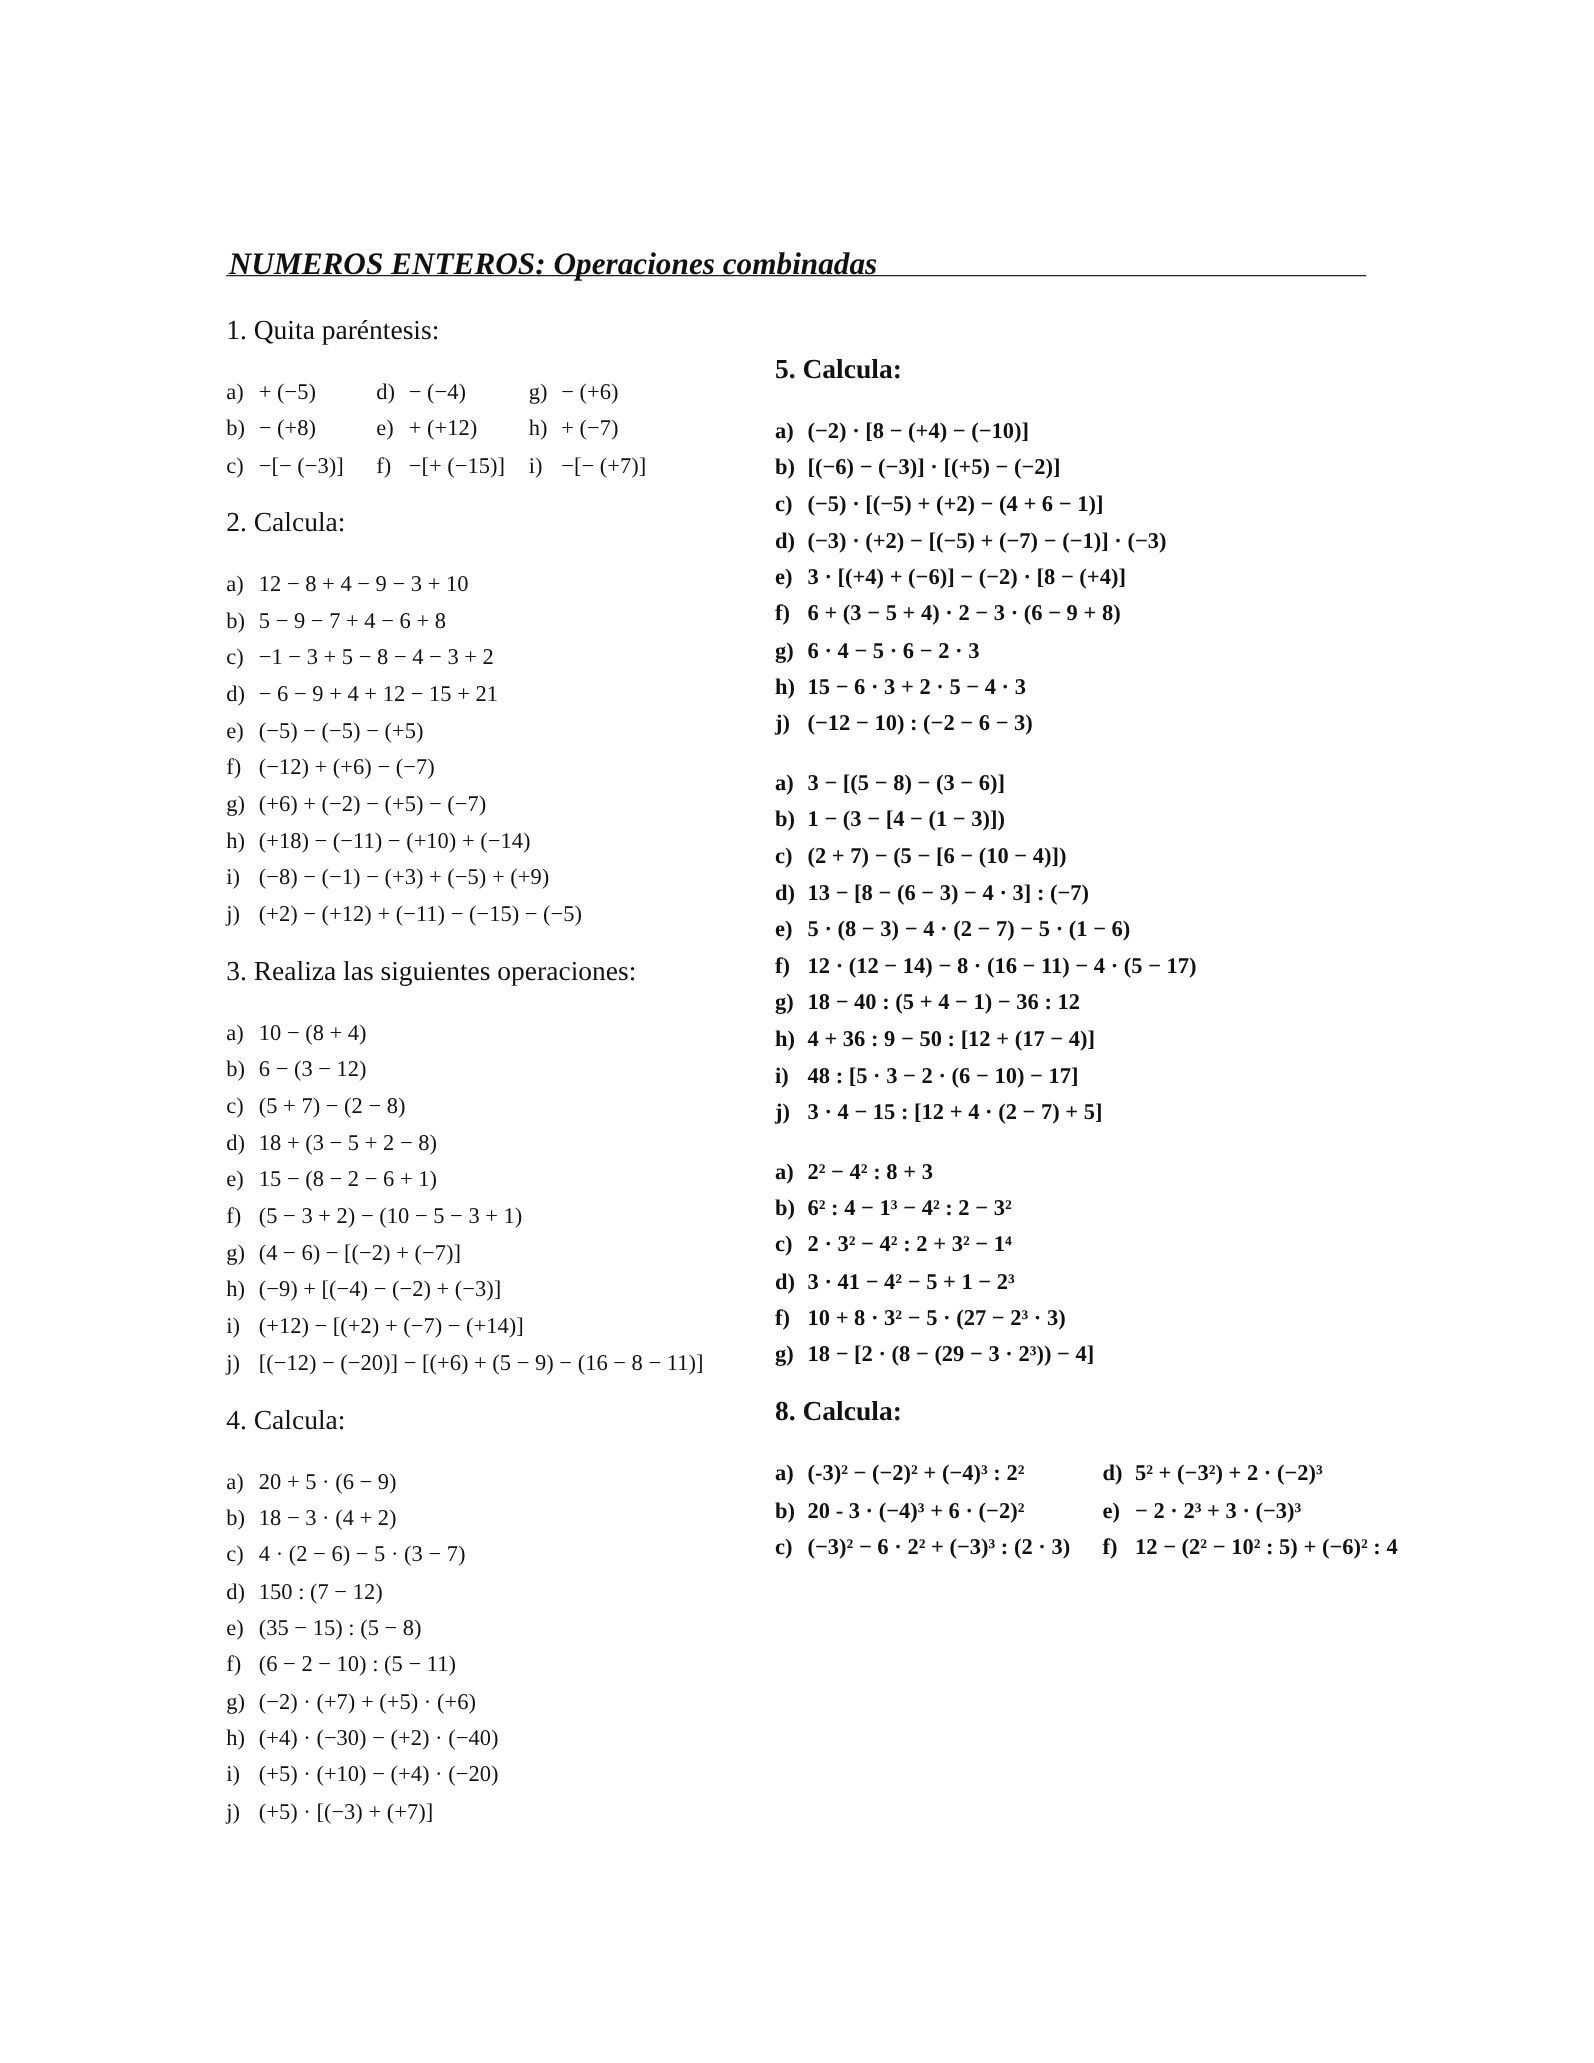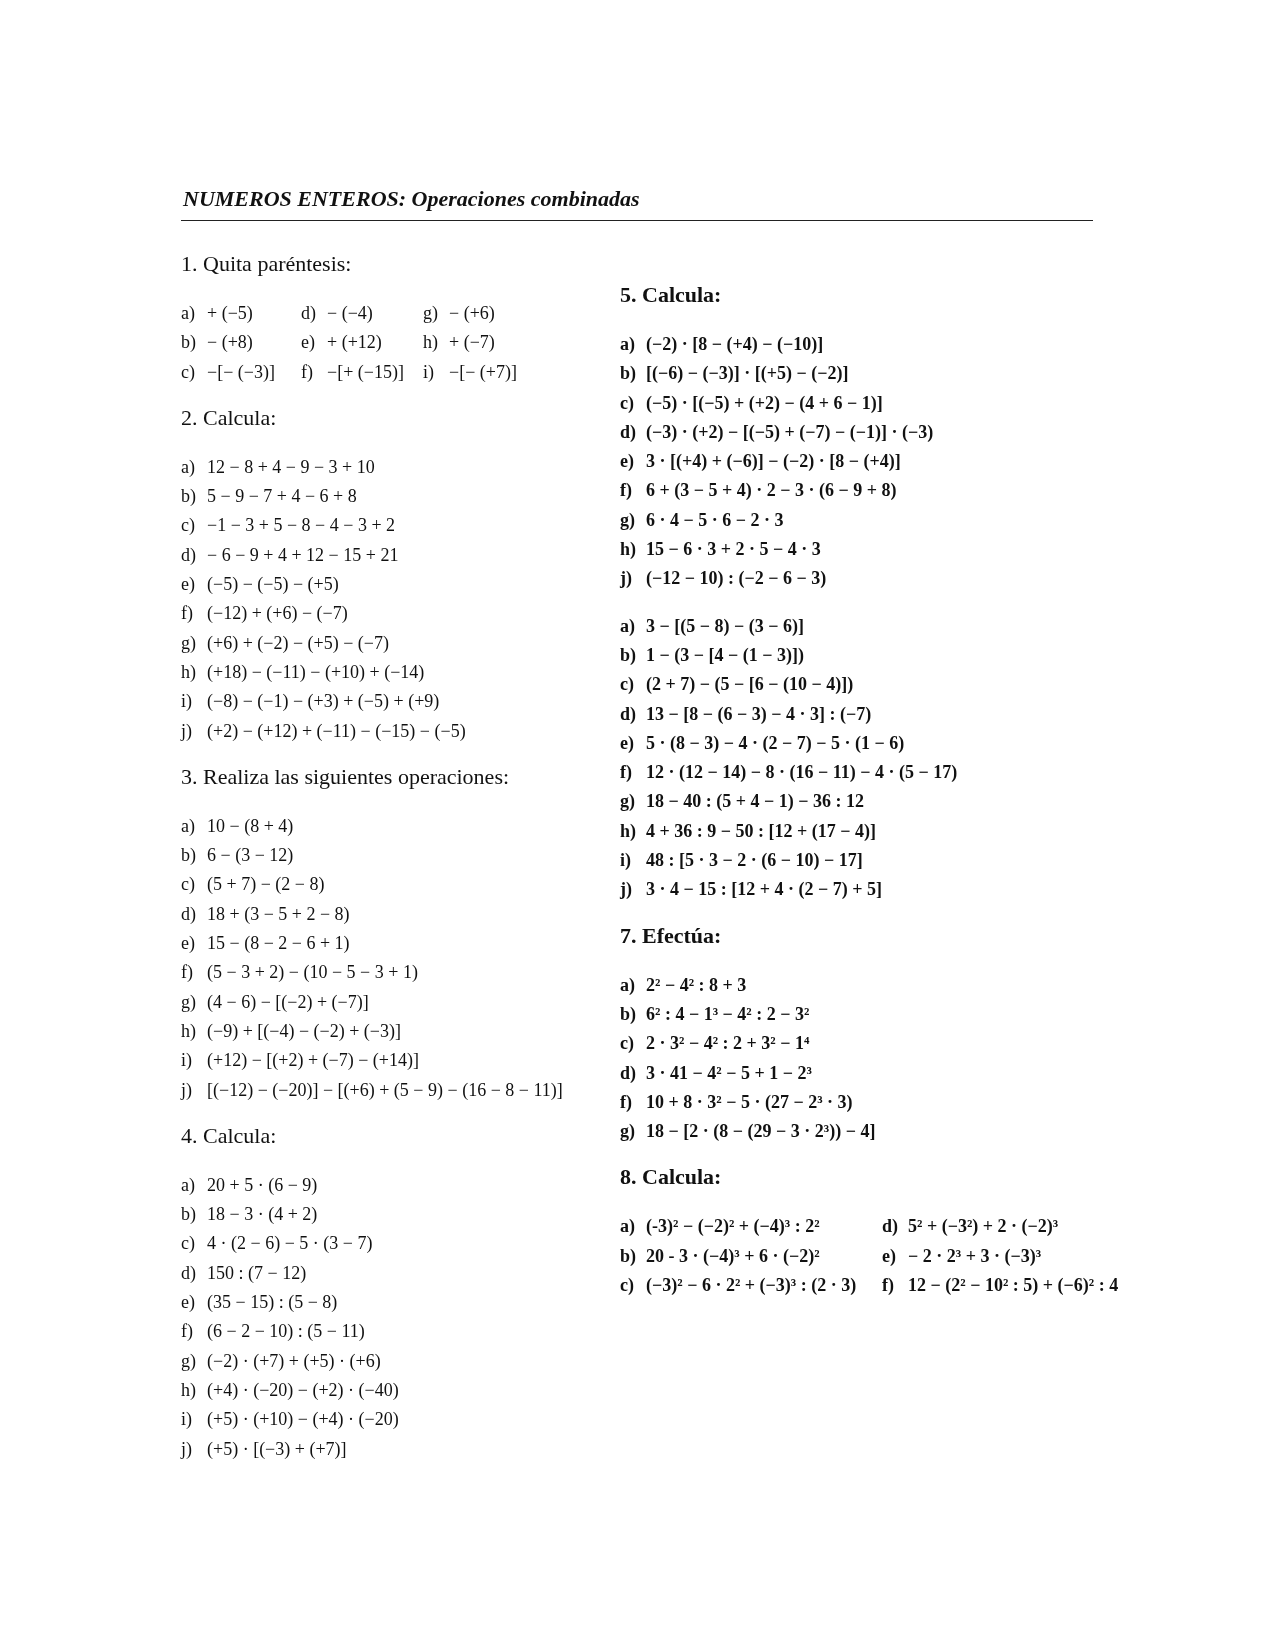--- a/index.html
+++ b/index.html
@@ -1,17 +1,17 @@
 <!DOCTYPE html>
 <html><head>
 <meta charset="utf-8">
 <style>
   html,body{margin:0;padding:0;background:#fff;}
   body{width:1275px;height:1650px;position:relative;font-family:"Liberation Serif","DejaVu Serif",serif;color:#111;}
-  .title{position:absolute;left:183px;top:186px;font-size:22px;font-weight:bold;font-style:italic;}
+  .title{position:absolute;left:183px;top:198px;font-size:25px;font-weight:bold;font-style:italic;}
   .rule{position:absolute;left:181px;top:220px;width:912px;height:0;border-top:1.5px solid #222;}
   .col{position:absolute;}
   .section{margin:0;}
   .sec-title{font-size:22px;margin:0 0 22px 0;white-space:nowrap;}
   .item{font-size:18px;line-height:29.3px;white-space:nowrap;}
   .item .lbl{display:inline-block;min-width:22px;margin-right:4px;}
   .grid3{display:grid;grid-template-columns:120px 122px 120px;}
   .grid2{display:grid;grid-template-columns:262px 260px;}
   .gap{height:18px;}
 </style>
@@ -75,21 +75,21 @@
   <div class="section">
     <div class="sec-title">4. Calcula:</div>
     <div class="list">
         <div class="item"><span class="lbl">a)</span><span>20 + 5 · (6 − 9)</span></div>
         <div class="item"><span class="lbl">b)</span><span>18 − 3 · (4 + 2)</span></div>
         <div class="item"><span class="lbl">c)</span><span>4 · (2 − 6) − 5 · (3 − 7)</span></div>
         <div class="item"><span class="lbl">d)</span><span>150 : (7 − 12)</span></div>
         <div class="item"><span class="lbl">e)</span><span>(35 − 15) : (5 − 8)</span></div>
         <div class="item"><span class="lbl">f)</span><span>(6 − 2 − 10) : (5 − 11)</span></div>
         <div class="item"><span class="lbl">g)</span><span>(−2) · (+7) + (+5) · (+6)</span></div>
-        <div class="item"><span class="lbl">h)</span><span>(+4) · (−20) − (+2) · (−40)</span></div>
+        <div class="item"><span class="lbl">h)</span><span>(+4) · (−30) − (+2) · (−40)</span></div>
         <div class="item"><span class="lbl">i)</span><span>(+5) · (+10) − (+4) · (−20)</span></div>
         <div class="item"><span class="lbl">j)</span><span>(+5) · [(−3) + (+7)]</span></div>
       </div>
   </div>
 </div>
 
 <div class="col" style="left:620px;top:282px;width:520px;font-weight:bold;">
   <div class="section">
     <div class="sec-title">5. Calcula:</div>
     <div class="list">
@@ -116,21 +116,20 @@
         <div class="item"><span class="lbl">f)</span><span>12 · (12 − 14) − 8 · (16 − 11) − 4 · (5 − 17)</span></div>
         <div class="item"><span class="lbl">g)</span><span>18 − 40 : (5 + 4 − 1) − 36 : 12</span></div>
         <div class="item"><span class="lbl">h)</span><span>4 + 36 : 9 − 50 : [12 + (17 − 4)]</span></div>
         <div class="item"><span class="lbl">i)</span><span>48 : [5 · 3 − 2 · (6 − 10) − 17]</span></div>
         <div class="item"><span class="lbl">j)</span><span>3 · 4 − 15 : [12 + 4 · (2 − 7) + 5]</span></div>
       </div>
   </div>
   <div class="gap"></div>
 
   <div class="section">
-    <div class="sec-title">7. Efectúa:</div>
     <div class="list">
         <div class="item"><span class="lbl">a)</span><span>2² − 4² : 8 + 3</span></div>
         <div class="item"><span class="lbl">b)</span><span>6² : 4 − 1³ − 4² : 2 − 3²</span></div>
         <div class="item"><span class="lbl">c)</span><span>2 · 3² − 4² : 2 + 3² − 1⁴</span></div>
         <div class="item"><span class="lbl">d)</span><span>3 · 41 − 4² − 5 + 1 − 2³</span></div>
         <div class="item"><span class="lbl">f)</span><span>10 + 8 · 3² − 5 · (27 − 2³ · 3)</span></div>
         <div class="item"><span class="lbl">g)</span><span>18 − [2 · (8 − (29 − 3 · 2³)) − 4]</span></div>
       </div>
   </div>
   <div class="gap"></div>

